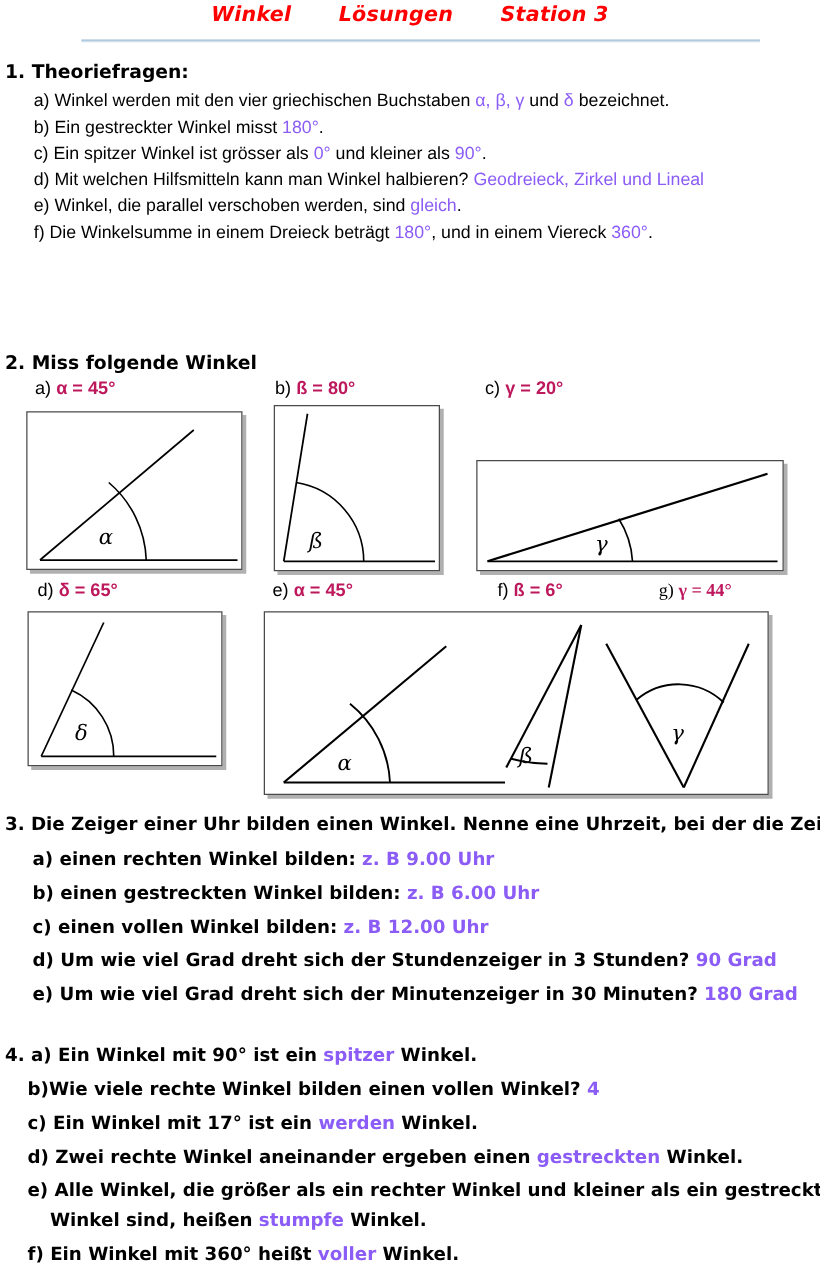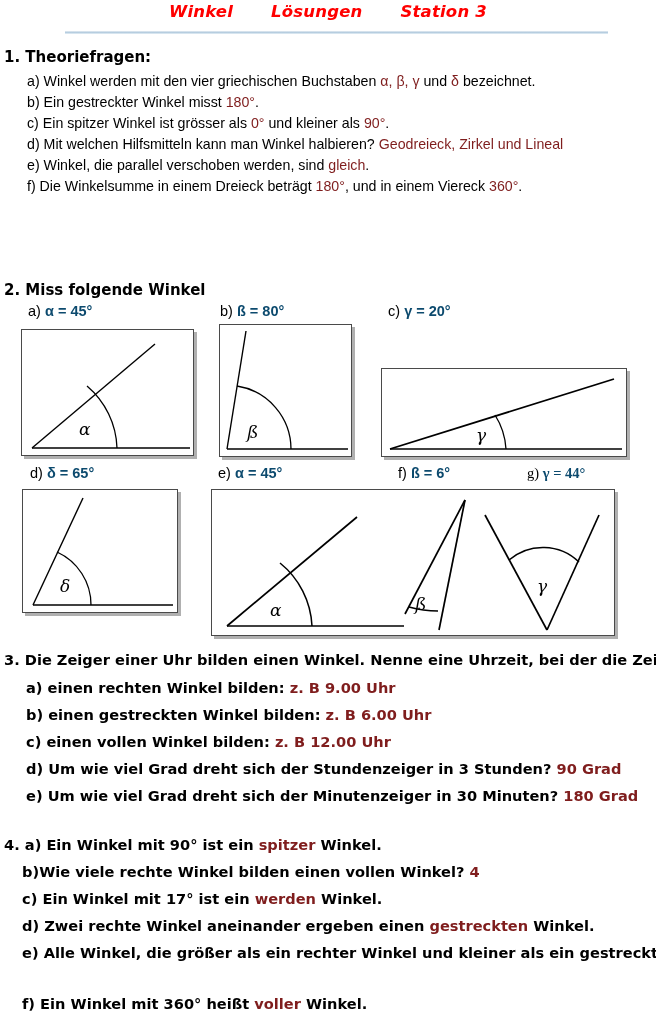--- a/index.html
+++ b/index.html
@@ -47,21 +47,21 @@
   }
 
   
   .comic {
     font-family: "DejaVu Sans", sans-serif;
     font-weight: bold;
   }
   .arial {
     font-family: "Liberation Sans", sans-serif;
   }
-  .red { color: #7f1d1d; }
+  .red { color: #8b5cf6; }
 
   .qhead {
     position: absolute;
     font-size: 15px;
     white-space: nowrap;
   }
   .qitem {
     position: absolute;
     font-size: 14.2px;
     white-space: nowrap;
@@ -85,21 +85,21 @@
   .figbox svg { display: block; }
 
   
   .anglabel {
     position: absolute;
     font-size: 14.5px;
     white-space: nowrap;
     font-family: "Liberation Sans", sans-serif;
   }
   .anglabel .lbl { color: #000000; }
-  .anglabel .val { color: #0c4a6e; font-weight: bold; margin-top: 24px; }
+  .anglabel .val { color: #be185d; font-weight: bold; margin-top: 24px; }
 
   .greek-in-svg {
     font-family: "DejaVu Serif", serif;
     font-style: italic;
     font-size: 17px;
     fill: #000000;
   }
 </style>
 </head>
 <body>
@@ -218,15 +218,16 @@
   <div class="qitem-comic" style="left:26px; top:706px;"><span>b)</span><span> einen gestreckten Winkel bilden: </span><span class="red">z. B 6.00 Uhr</span></div>
   <div class="qitem-comic" style="left:26px; top:733px;"><span>c)</span><span> einen vollen Winkel bilden: </span><span class="red">z. B 12.00 Uhr</span></div>
   <div class="qitem-comic" style="left:26px; top:760px;"><span>d)</span><span> Um wie viel Grad dreht sich der Stundenzeiger in 3 Stunden? </span><span class="red">90 Grad</span></div>
   <div class="qitem-comic" style="left:26px; top:787px;text-align:center;"><span>e)</span><span> Um wie viel Grad dreht sich der Minutenzeiger in 30 Minuten? </span><span class="red">180 Grad</span></div>
 
   <div class="qitem-comic" style="left:4px; top:836px;"><span>4. a)</span><span> Ein Winkel mit 90° ist ein </span><span class="red">spitzer</span><span> Winkel.</span></div>
   <div class="qitem-comic" style="left:22px; top:863px;"><span>b)</span><span>Wie viele rechte Winkel bilden einen vollen Winkel? </span><span class="red">4</span></div>
   <div class="qitem-comic" style="left:22px; top:890px;"><span>c)</span><span> Ein Winkel mit 17° ist ein </span><span class="red">werden</span><span> Winkel.</span></div>
   <div class="qitem-comic" style="left:22px; top:917px;"><span>d)</span><span> Zwei rechte Winkel aneinander ergeben einen </span><span class="red">gestreckten</span><span> Winkel.</span></div>
   <div class="qitem-comic" style="left:22px; top:944px;"><span>e)</span><span> Alle Winkel, die größer als ein rechter Winkel und kleiner als ein gestreckter</span></div>
+  <div class="qitem-comic" style="left:40px; top:968px;"><span>Winkel sind, heißen </span><span class="red">stumpfe</span><span> Winkel.</span></div>
   <div class="qitem-comic" style="left:22px; top:995px;"><span>f)</span><span> Ein Winkel mit 360° heißt </span><span class="red">voller</span><span> Winkel.</span></div>
 
 </div>
 
 </body></html>

